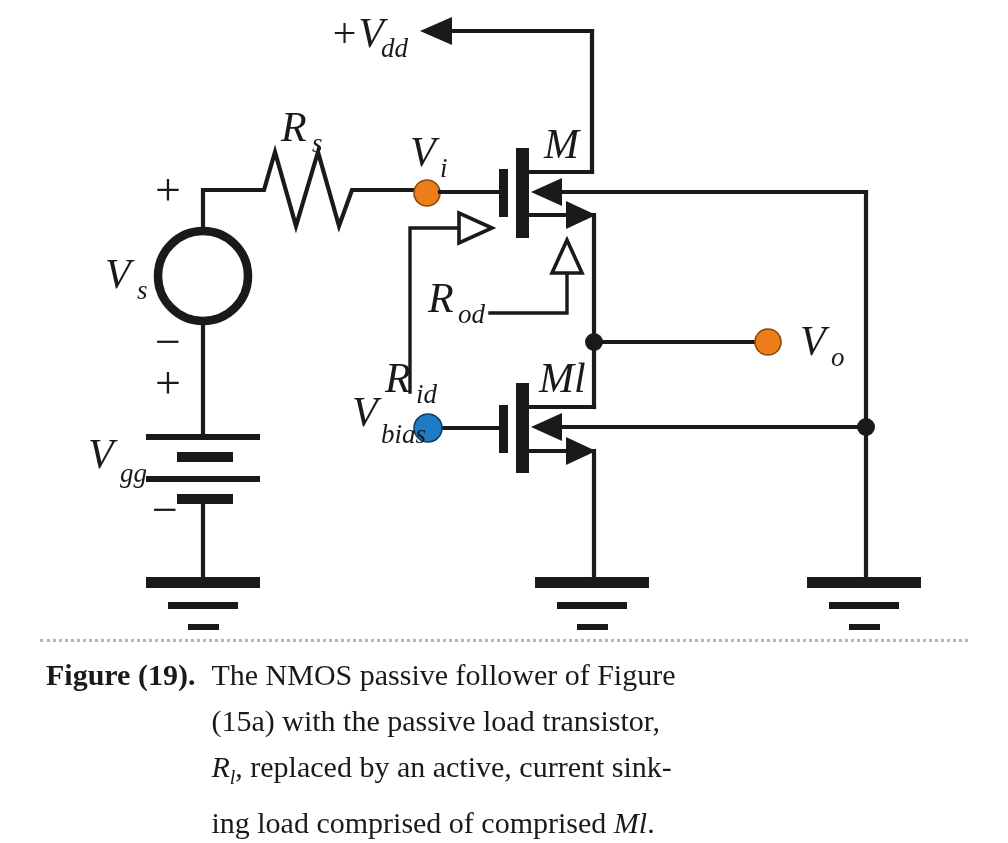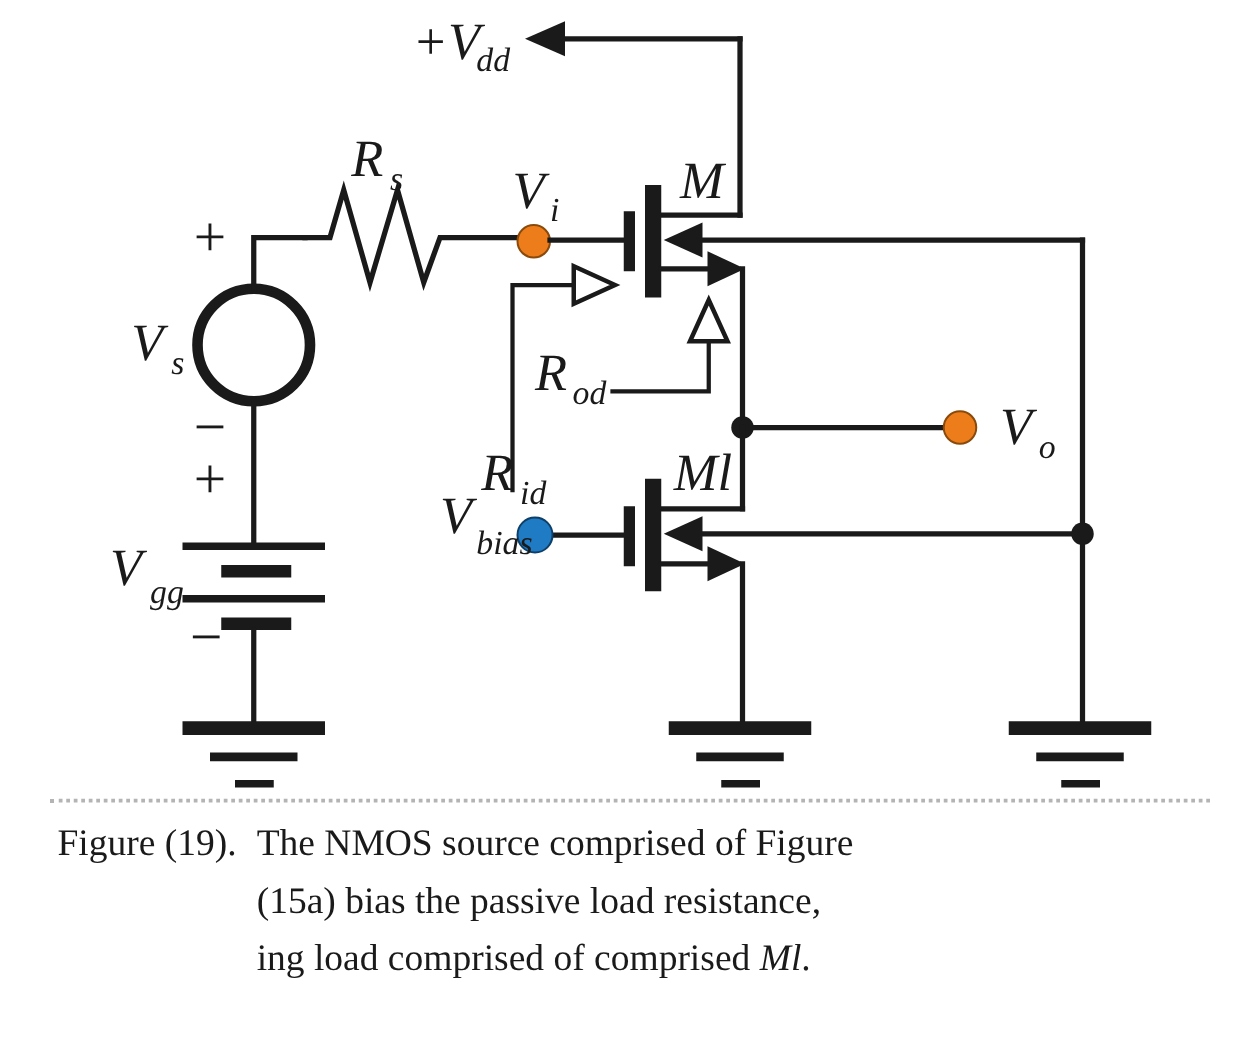--- a/index.html
+++ b/index.html
@@ -104,21 +104,21 @@
   #caption {
     position: absolute;
     left: 46px;
     top: 652px;
     width: 920px;
     display: flex;
     align-items: flex-start;
   }
   #caption-label {
     font-family: "Liberation Serif", "DejaVu Serif", serif;
-    font-weight: normal;
+    font-weight: bold;
     font-size: 30px;
     line-height: 46px;
     white-space: nowrap;
     padding-right: 16px;
     flex: 0 0 auto;
   }
   #caption-body {
     font-family: "Liberation Serif", "DejaVu Serif", serif;
     font-size: 30px;
     line-height: 46px;
@@ -276,21 +276,24 @@
       </g>
 
     </svg>
   </div>
 
   <div id="caption-rule"></div>
 
   <div id="caption">
     <div id="caption-label">Figure (19).</div>
     <div id="caption-body">
-      <div>The NMOS source comprised of Figure</div>
-      <div>(15a) bias the passive load resistance,</div>
+      <div>The NMOS passive follower of Figure</div>
+      <div>(15a) with the passive load transistor,</div>
+      <div>
+        <span class="ital">R</span><sub>l</sub><span>, replaced by an active, current sink-</span>
+      </div>
       <div class="lastline">
         <span>ing load comprised of comprised </span><span class="ital">Ml</span><span>.</span>
       </div>
     </div>
   </div>
 
 </div>
 
 </body></html>

